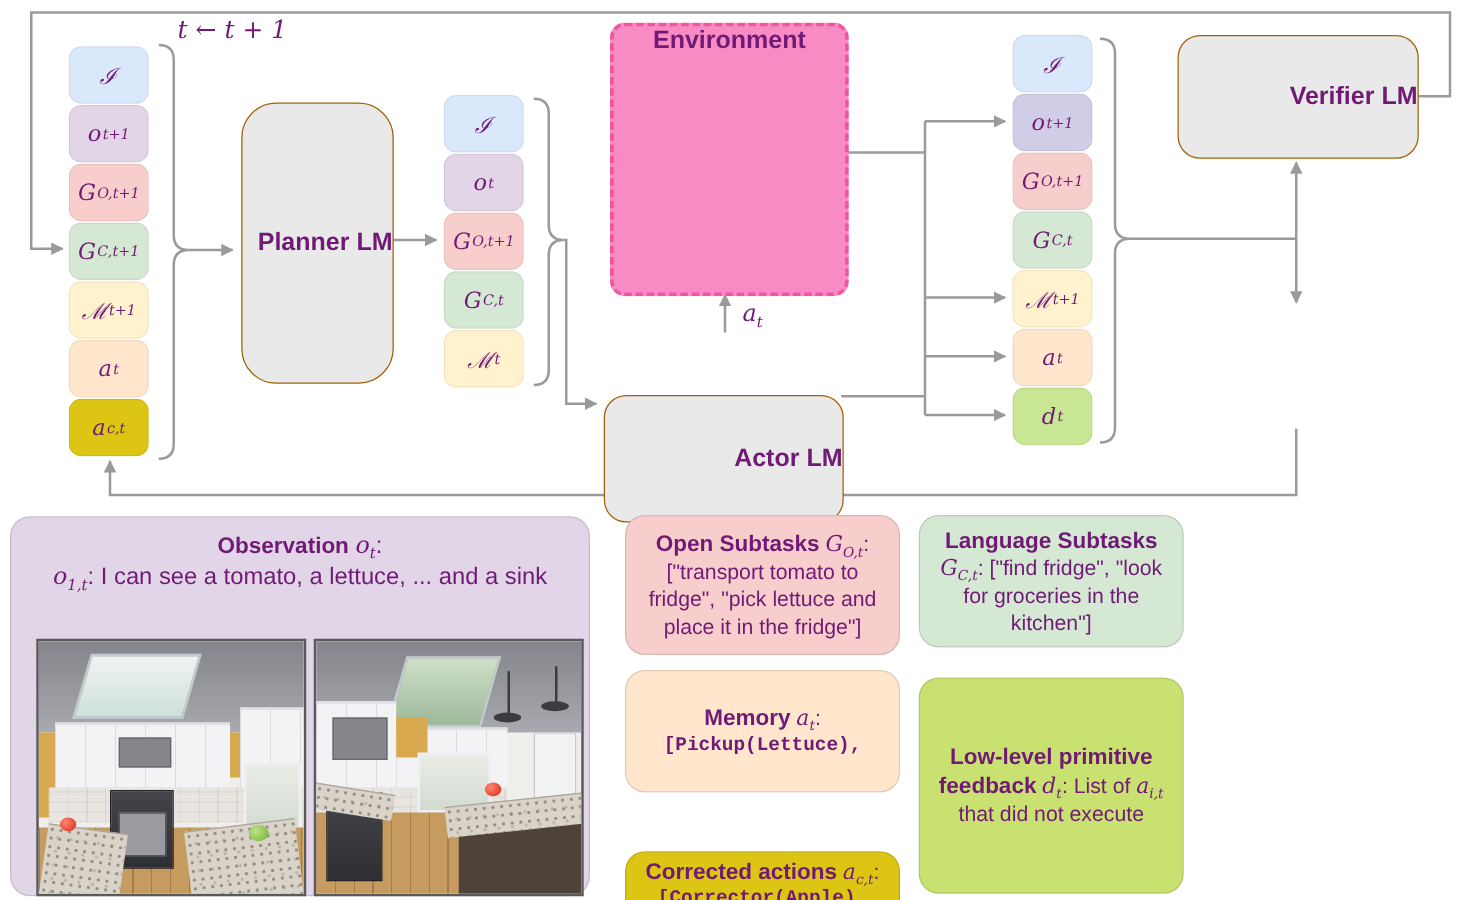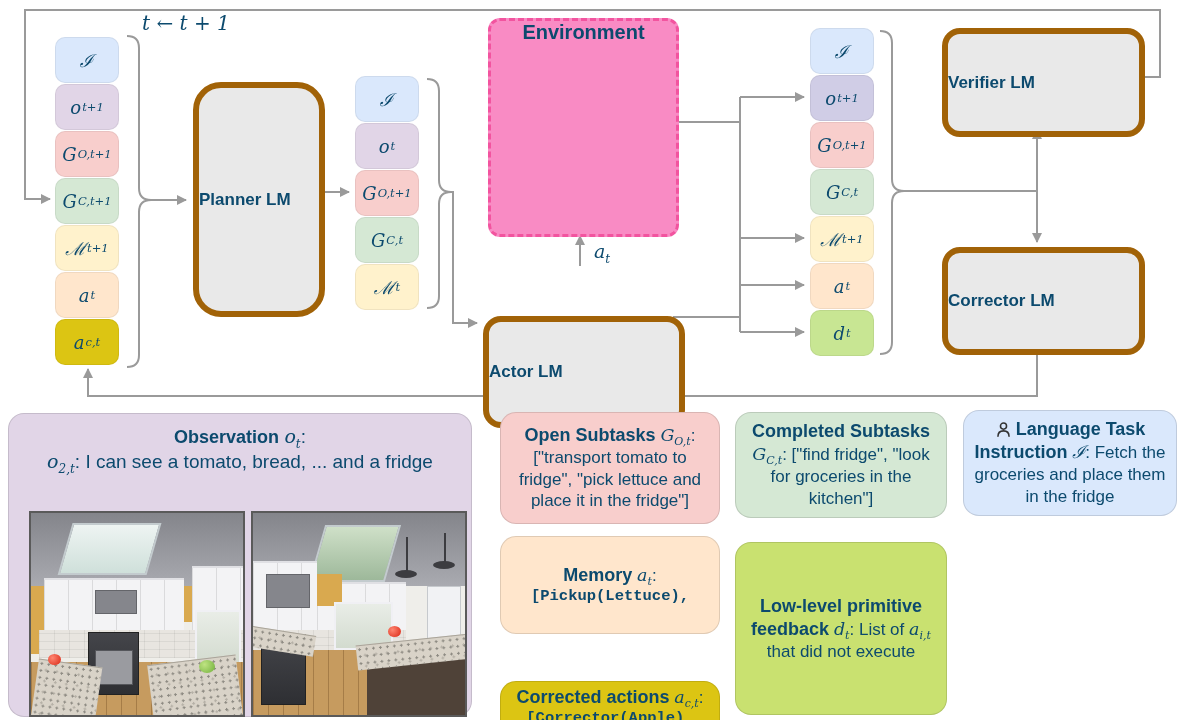--- a/index.html
+++ b/index.html
@@ -1,30 +1,30 @@
 <!DOCTYPE html>
 <html><head>
 <meta charset="utf-8">
 <style>
   html,body{margin:0;padding:0;background:#ffffff;}
   #canvas{position:relative;width:1185px;height:720px;background:#ffffff;overflow:hidden;
-          font-family:"Liberation Sans",sans-serif;color:#0c4a6e;}
+          font-family:"Liberation Sans",sans-serif;color:#701a75;}
   
   #wires{position:absolute;left:0;top:0;width:1185px;height:720px;pointer-events:none;}
   
   .tok{position:absolute;width:62px;height:44px;border-radius:10px;display:flex;align-items:center;
        justify-content:center;font-family:"DejaVu Serif",serif;font-style:italic;font-size:18px;
        border:1px solid rgba(0,0,0,.06);}
   .tok sub{font-size:11.5px;font-style:italic;margin-left:1px;line-height:0;}
   .c-blue{background:#dae8fc;} .c-purple{background:#e1d5e7;} .c-red{background:#f8cecc;}
   .c-green{background:#d5e8d4;} .c-yellow{background:#fff2cc;} .c-orange{background:#ffe6cc;}
   .c-gold{background:#dcc513;} .c-peri{background:#d0cde6;} .c-lime{background:#c8e693;}
   
-  .lmbox{position:absolute;background:#e9e9e9;border:6px solid #a16207;border-radius:18px;
-         display:flex;align-items:center;justify-content:flex-start;font-weight:bold;font-size:17px;}
+  .lmbox{position:absolute;background:#e9e9e9;border:1px solid #a16207;border-radius:18px;
+         display:flex;align-items:center;justify-content:flex-end;font-weight:bold;font-size:20px;}
   #env{position:absolute;background:#f98bc4;border:3px dashed #f2549f;border-radius:12px;
        display:flex;align-items:flex-start;justify-content:center;font-weight:bold;font-size:20px;}
   
   .mathlbl{position:absolute;font-family:"DejaVu Serif",serif;font-style:italic;font-size:19px;}
   .mathlbl sub{font-size:12px;line-height:0;}
   .mi{font-family:"DejaVu Serif",serif;font-style:italic;}
   
   .card{position:absolute;border-radius:16px;border:1px solid rgba(0,0,0,.12);
         display:flex;flex-direction:column;align-items:center;justify-content:center;
         text-align:center;font-size:17px;line-height:1.28;padding:6px 10px;box-sizing:border-box;}
@@ -115,23 +115,20 @@
     </div>
   <div id="env" style="left:488px;top:18px;width:185px;height:213px;">
       <span>Environment</span>
     </div>
   <div class="lmbox" style="left:483px;top:268px;width:190px;height:100px;margin-top:48px;">
       <span>Actor LM</span>
     </div>
   <div class="lmbox" style="left:942px;top:28px;width:191px;height:97px;">
       <span>Verifier LM</span>
     </div>
-  <div class="lmbox" style="left:942px;top:247px;width:191px;height:96px;">
-      <span>Corrector LM</span>
-    </div>
 
   <div class="tok c-blue" style="left:55px;top:37px;">
       <span>ℐ</span>
       <sub></sub>
     </div>
   <div class="tok c-purple" style="left:55px;top:84px;">
       <span>o</span>
       <sub>t+1</sub>
     </div>
   <div class="tok c-red" style="left:55px;top:131px;">
@@ -204,21 +201,21 @@
       <span>d</span>
       <sub>t</sub>
     </div>
 
   <div id="card-observation" class="card" style="left:8px;top:413px;width:464px;height:304px;background:#e1d5e7;">
     <div>
       <b>Observation</b>
       <span class="mi">o</span><sub>t</sub><span>:</span>
     </div>
     <div>
-      <span class="mi">o</span><sub>2,t</sub><span>: I can see a tomato, bread, ... and a fridge</span>
+      <span class="mi">o</span><sub>1,t</sub><span>: I can see a tomato, a lettuce, ... and a sink</span>
     </div>
 
     <div class="scene" style="left:20px;top:97px;" aria-hidden="true">
       <div class="k-ceil"></div>
       <div class="k-sky" style="left:16%;top:5%;width:40%;height:24%;"></div>
       <div class="k-wall" style="left:0;top:36%;width:11%;height:34%;"></div>
       <div class="k-wall" style="right:20%;top:36%;width:9%;height:18%;"></div>
       <div class="k-cab" style="left:6%;top:32%;width:66%;height:26%;"></div>
       <div class="k-cab" style="right:0;top:26%;width:24%;height:34%;"></div>
       <div class="k-micro" style="left:30%;top:38%;width:19%;height:11%;"></div>
@@ -259,34 +256,25 @@
   <div class="card" style="left:500px;top:412px;width:220px;height:112px;background:#f8cecc;">
     <div>
       <b>Open Subtasks</b>
       <span class="mi">G</span><sub>O,t</sub><span>:</span>
       <span>["transport tomato to fridge", "pick lettuce and place it in the fridge"]</span>
     </div>
   </div>
 
   <div class="card" style="left:735px;top:412px;width:212px;height:106px;background:#d5e8d4;">
     <div>
-      <b>Completed Subtasks</b>
+      <b>Language Subtasks</b>
       <span class="mi">G</span><sub>C,t</sub><span>: ["find fridge", "look for groceries in the kitchen"]</span>
     </div>
   </div>
 
-  <div class="card" style="left:963px;top:410px;width:214px;height:106px;background:#dae8fc;">
-    <div>
-      <svg class="person-icon" width="17" height="17" viewBox="0 0 20 20">
-        <circle cx="10" cy="6" r="3.6" fill="none" stroke="#333" stroke-width="1.8"></circle>
-        <path d="M3.5,18 C3.5,13.6 6.4,11.6 10,11.6 C13.6,11.6 16.5,13.6 16.5,18" fill="none" stroke="#333" stroke-width="1.8" stroke-linecap="round"></path>
-      </svg><b>Language Task Instruction</b>
-      <span class="mi">ℐ</span><span>: Fetch the groceries and place them in the fridge</span>
-    </div>
-  </div>
 
   <div class="card" style="left:500px;top:536px;width:220px;height:98px;background:#ffe6cc;">
     <div>
       <b>Memory</b>
       <span class="mi">a</span><sub>t</sub><span>:</span>
     </div>
     <div class="code">[Pickup(Lettuce),</div>
   </div>
 
   <div class="card" style="left:500px;top:681px;width:220px;height:73px;background:#dcc513;padding:2px 8px;">

